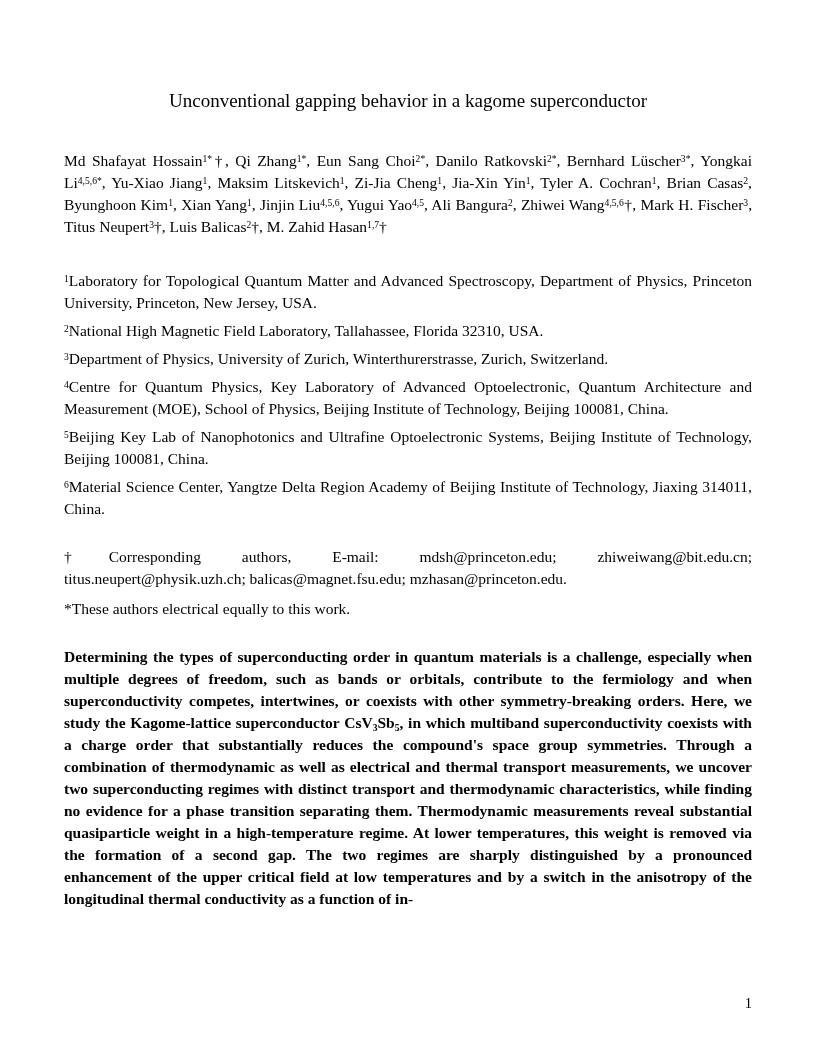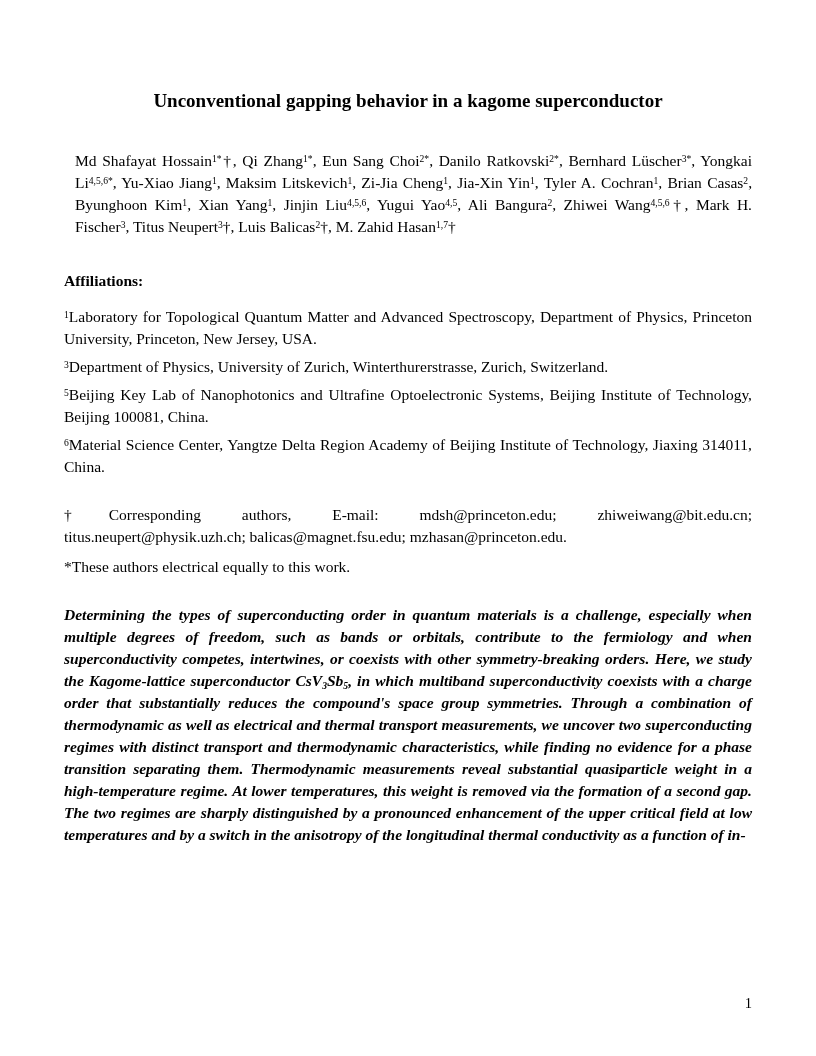--- a/index.html
+++ b/index.html
@@ -11,29 +11,29 @@
     margin: 0 auto;
     padding: 88px 64px 0 64px;
     background: #ffffff;
     color: #000000;
     font-family: "Liberation Serif", "DejaVu Serif", serif;
     font-size: 15.5px;
     overflow: hidden;
   }
   .paper-title {
     font-size: 19px;
-    font-weight: 700;
+    font-weight: 400;
     text-align: center;
     line-height: 26px;
     margin: 0 0 36px 0;
   }
   .author-list {
     text-align: justify;
     line-height: 22px;
-    margin: 0 0 32px 11px;
+    margin: 0 0 32px 0;
   }
   .affil-heading {
     font-weight: 700;
     line-height: 22px;
     margin: 0 0 14px 0;
   }
   .affiliation {
     text-align: justify;
     line-height: 22px;
     margin: 0 0 6px 0;
@@ -49,21 +49,20 @@
     font-size: 18px;
     font-weight: 700;
     line-height: 24px;
     margin: 0;
   }
   .abstract-body {
     font-weight: 700;
     text-align: justify;
     line-height: 22px;
     margin: 0;
-    font-style: italic;
   }
   sup, sub {
     font-size: 62%;
     line-height: 0;
     position: relative;
     vertical-align: baseline;
   }
   sup { top: -0.45em; }
   sub { top: 0.28em; }
   .page-number {
@@ -76,27 +75,28 @@
 </style>
 </head>
 <body>
 
 <div class="page">
 
   <h1 class="paper-title">Unconventional gapping behavior in a kagome superconductor</h1>
 
   <p class="author-list">Md Shafayat Hossain<sup>1*</sup>†, Qi Zhang<sup>1*</sup>, Eun Sang Choi<sup>2*</sup>, Danilo Ratkovski<sup>2*</sup>, Bernhard Lüscher<sup>3*</sup>, Yongkai Li<sup>4,5,6*</sup>, Yu-Xiao Jiang<sup>1</sup>, Maksim Litskevich<sup>1</sup>, Zi-Jia Cheng<sup>1</sup>, Jia-Xin Yin<sup>1</sup>, Tyler A. Cochran<sup>1</sup>, Brian Casas<sup>2</sup>, Byunghoon Kim<sup>1</sup>, Xian Yang<sup>1</sup>, Jinjin Liu<sup>4,5,6</sup>, Yugui Yao<sup>4,5</sup>, Ali Bangura<sup>2</sup>, Zhiwei Wang<sup>4,5,6</sup>†, Mark H. Fischer<sup>3</sup>, Titus Neupert<sup>3</sup>†, Luis Balicas<sup>2</sup>†, M. Zahid Hasan<sup>1,7</sup>†</p>
 
-  <p class="affil-heading">Affiliations:</p>
 
   <p class="affiliation"><sup>1</sup>Laboratory for Topological Quantum Matter and Advanced Spectroscopy, Department of Physics, Princeton University, Princeton, New Jersey, USA.</p>
 
+  <p class="affiliation"><sup>2</sup>National High Magnetic Field Laboratory, Tallahassee, Florida 32310, USA.</p>
 
   <p class="affiliation"><sup>3</sup>Department of Physics, University of Zurich, Winterthurerstrasse, Zurich, Switzerland.</p>
 
+  <p class="affiliation"><sup>4</sup>Centre for Quantum Physics, Key Laboratory of Advanced Optoelectronic, Quantum Architecture and Measurement (MOE), School of Physics, Beijing Institute of Technology, Beijing 100081, China.</p>
 
   <p class="affiliation"><sup>5</sup>Beijing Key Lab of Nanophotonics and Ultrafine Optoelectronic Systems, Beijing Institute of Technology, Beijing 100081, China.</p>
 
   <p class="affiliation"><sup>6</sup>Material Science Center, Yangtze Delta Region Academy of Beijing Institute of Technology, Jiaxing 314011, China.</p>
 
 
   <div class="notes-block">
     <p class="note">†Corresponding authors, E-mail: mdsh@princeton.edu; zhiweiwang@bit.edu.cn; titus.neupert@physik.uzh.ch; balicas@magnet.fsu.edu; mzhasan@princeton.edu.</p>
     <p class="note">*These authors electrical equally to this work.</p>
   </div>

